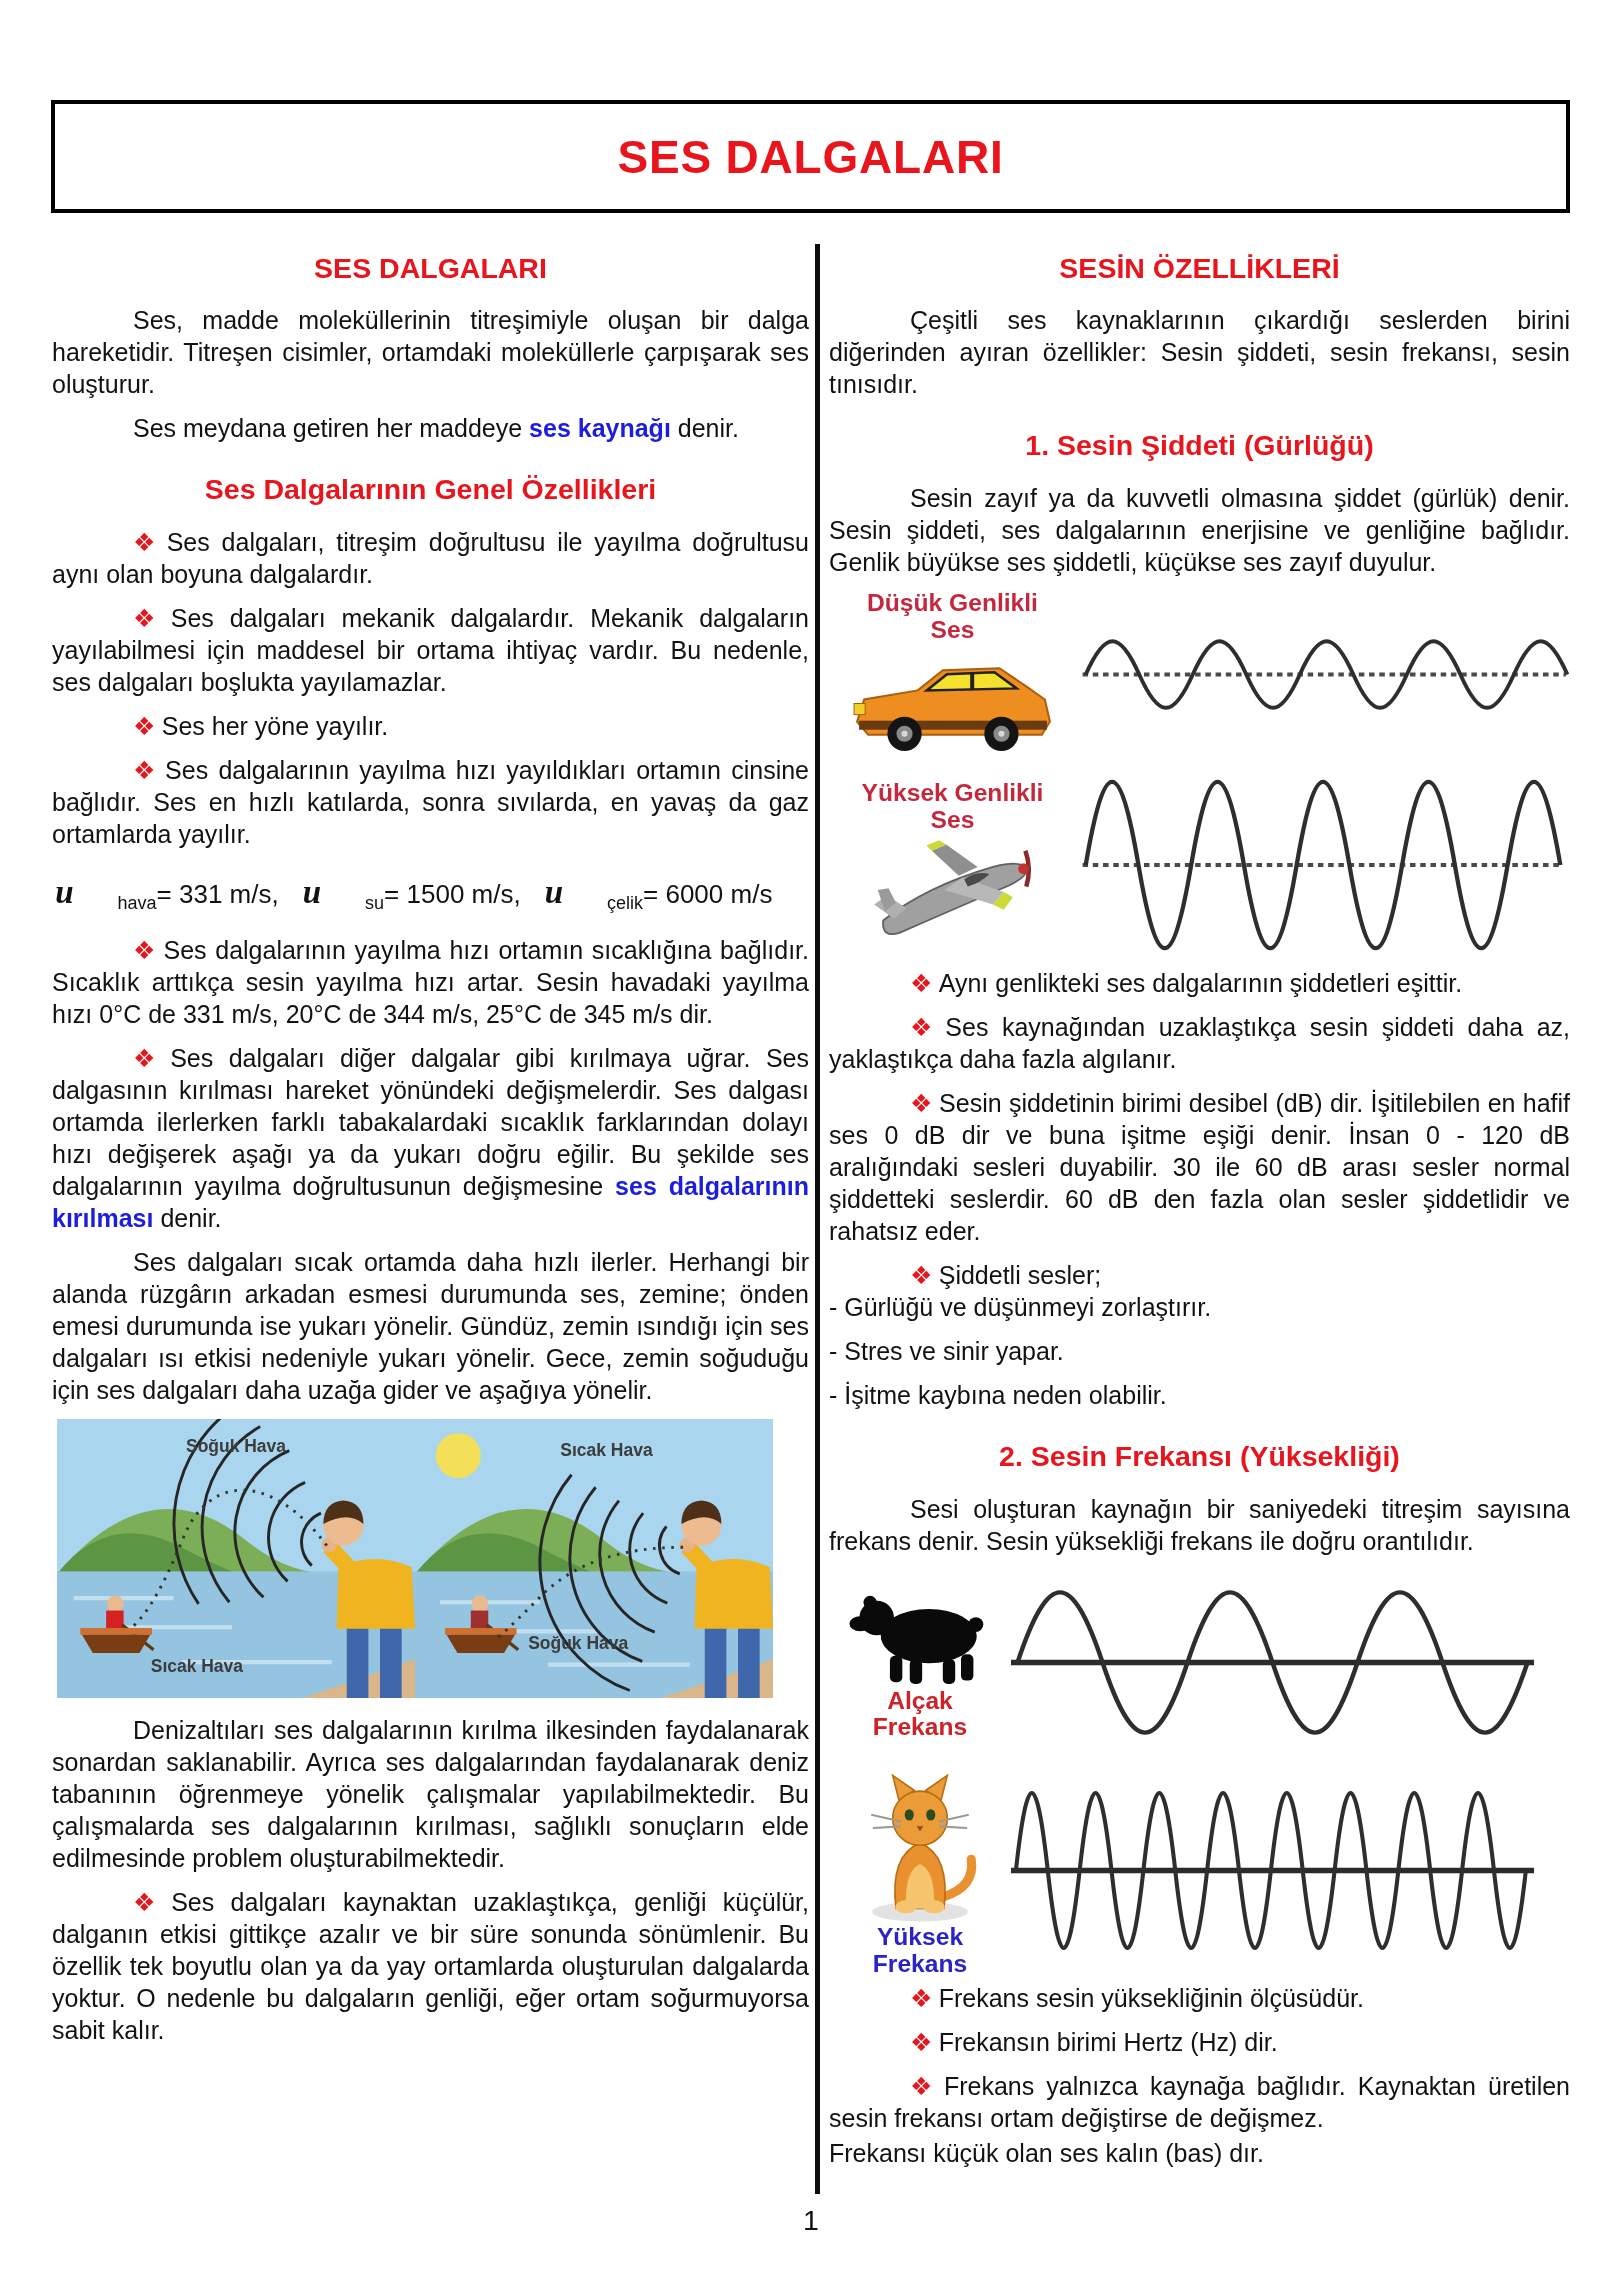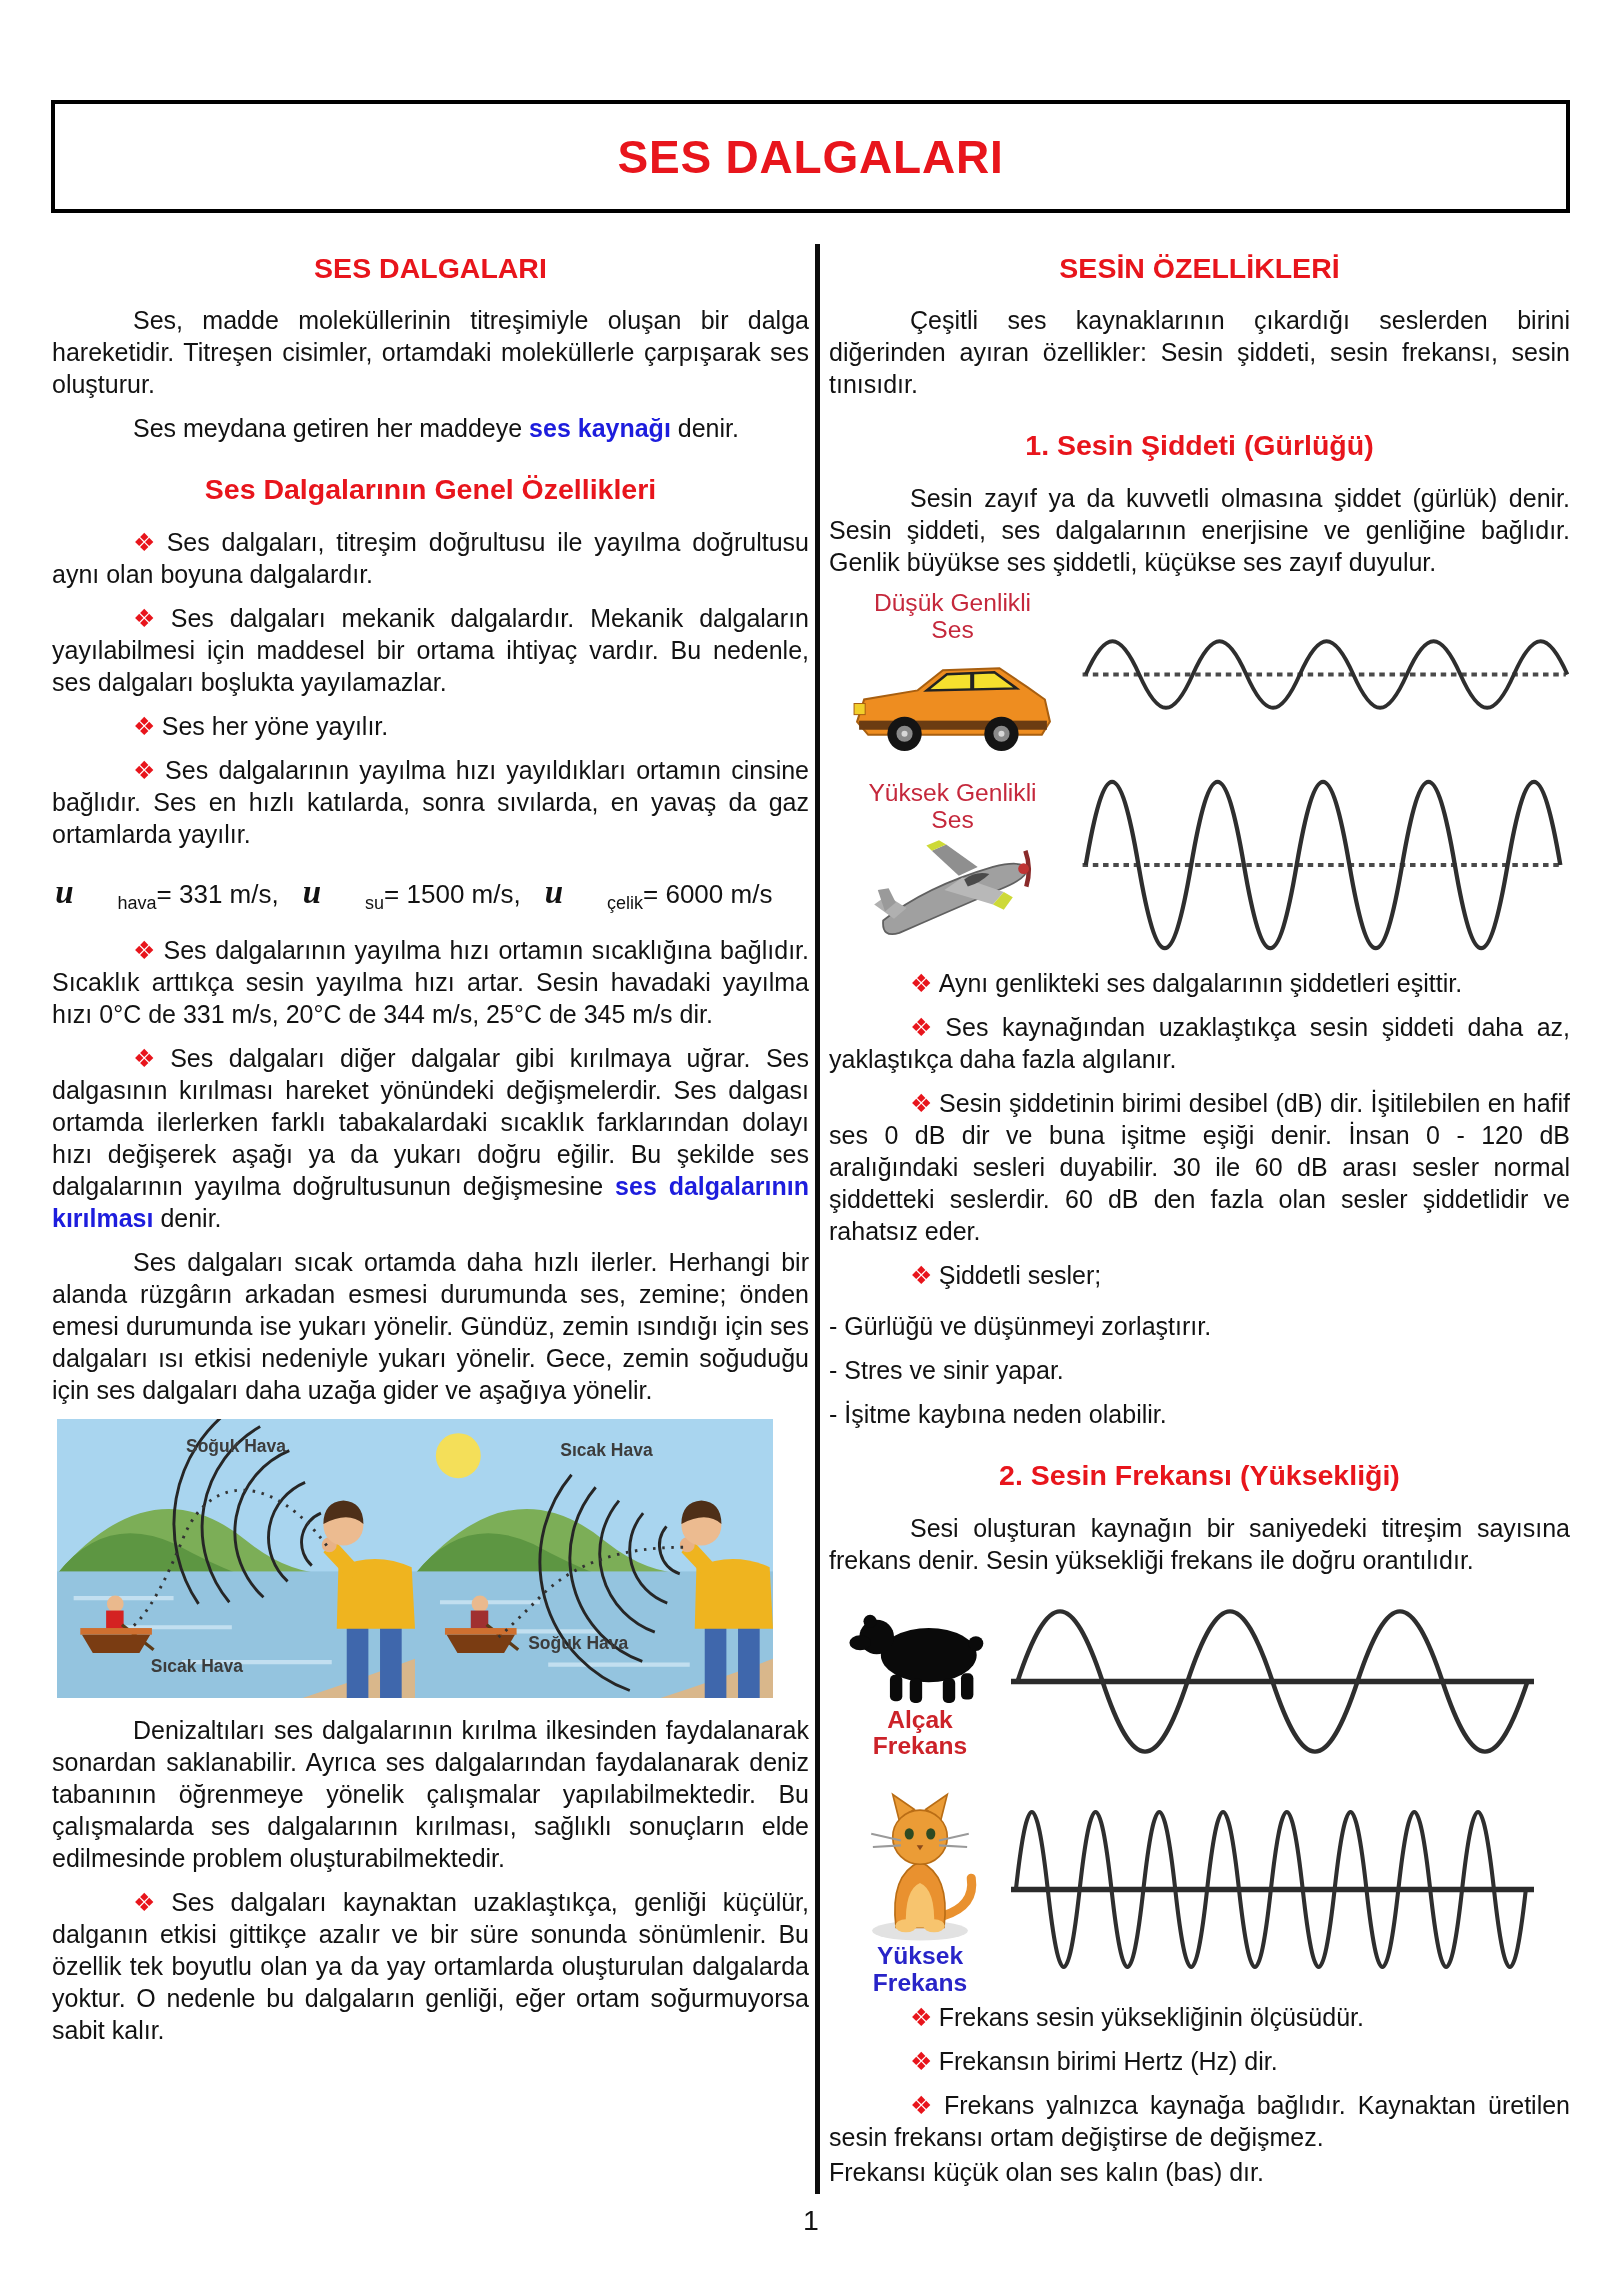--- a/index.html
+++ b/index.html
@@ -31,21 +31,21 @@
 
   .dash-item{margin:0 0 4.8px 87px;}
   .tail-line{margin:0 0 4.8px 119px;}
 
   .scene-row{display:flex;margin:12.7px 0 16px 4.8px;}
   .scene{display:block;background:#fff;}
   .scene text{font:600 21px "Liberation Sans",sans-serif;fill:#3c3c3c;}
 
   .amp-row{display:flex;align-items:center;gap:4.8px;margin:6.3px 0 3.2px 0;}
   .amp-left{width:247px;display:flex;flex-direction:column;align-items:center;flex:none;}
-  .amp-label{color:#c5283c;font-weight:normal;font-size:24.6px;line-height:1.08;text-align:center;}
+  .amp-label{color:#c5283c;font-weight:bold;font-size:24.6px;line-height:1.08;text-align:center;}
   .freq-row{display:flex;align-items:center;gap:0;margin:8px 0 4.8px 0;}
   .freq-left{width:182px;display:flex;flex-direction:column;align-items:center;flex:none;}
   .freq-label-red{color:#cc2229;font-weight:bold;font-size:24.6px;line-height:1.08;text-align:center;}
   .freq-label-blue{color:#2824c8;font-weight:bold;font-size:24.6px;line-height:1.08;text-align:center;}
 
   .page-num{position:absolute;left:0;right:0;top:2204px;text-align:center;font-size:28.5px;color:#111;}
 </style>
 </head>
 <body>
 
@@ -225,21 +225,21 @@
         <path d="M6,125 c24,-140 43,-140 67,0 c24,140 43,140 67,0 c24,-140 43,-140 67,0 c24,140 43,140 67,0 c24,-140 43,-140 67,0 c24,140 43,140 67,0 c24,-140 43,-140 67,0 c24,140 43,140 67,0 c24,-140 43,-140 67,0" fill="none" stroke="#2e2e2e" stroke-width="5.5"></path>
       </svg>
     </div>
 
     <p class="body ind"><span class="dia">❖</span><span>Aynı genlikteki ses dalgalarının şiddetleri eşittir.</span></p>
 
     <p class="body ind"><span class="dia">❖</span><span>Ses kaynağından uzaklaştıkça sesin şiddeti daha az, yaklaştıkça daha fazla algılanır.</span></p>
 
     <p class="body ind"><span class="dia">❖</span><span>Sesin şiddetinin birimi desibel (dB) dir. İşitilebilen en hafif ses 0 dB dir ve buna işitme eşiği denir. İnsan 0 - 120 dB aralığındaki sesleri duyabilir. 30 ile 60 dB arası sesler normal şiddetteki seslerdir. 60 dB den fazla olan sesler şiddetlidir ve rahatsız eder.</span></p>
 
-    <p class="body ind" style="margin-bottom:19px;"><span class="dia">❖</span><span>Şiddetli sesler;</span></p>
+    <p class="body ind" style="margin-bottom:0;"><span class="dia">❖</span><span>Şiddetli sesler;</span></p>
     <p class="body dash-item">- Gürlüğü ve düşünmeyi zorlaştırır.</p>
     <p class="body dash-item">- Stres ve sinir yapar.</p>
     <p class="body dash-item">- İşitme kaybına neden olabilir.</p>
 
     <h3 class="sec2">2. Sesin Frekansı (Yüksekliği)</h3>
 
     <p class="body ind">Sesi oluşturan kaynağın bir saniyedeki titreşim sayısına frekans denir. Sesin yüksekliği frekans ile doğru orantılıdır.</p>
 
     <div class="freq-row">
       <div class="freq-left">

